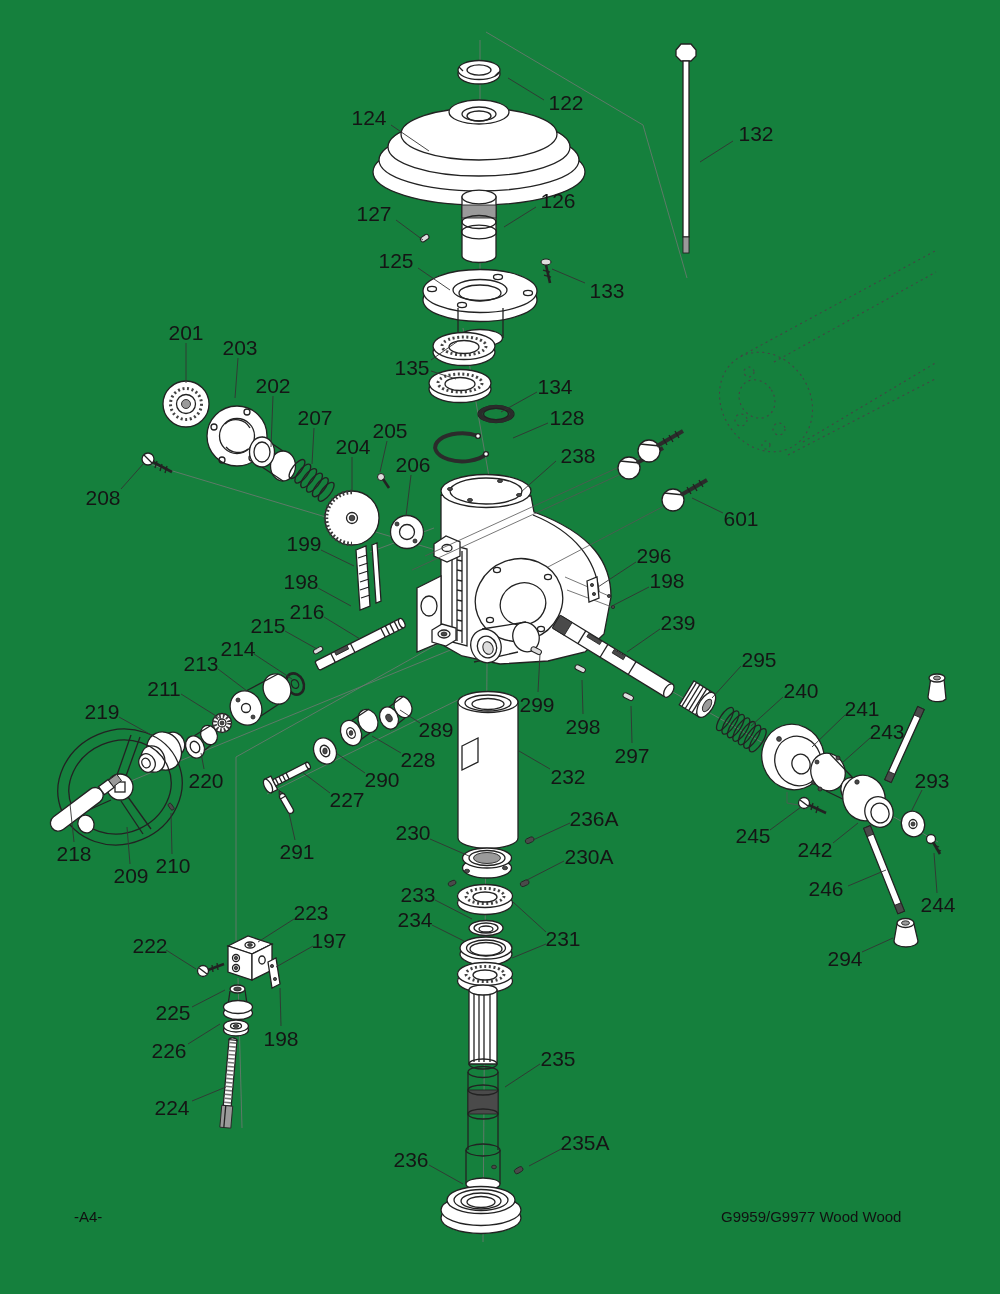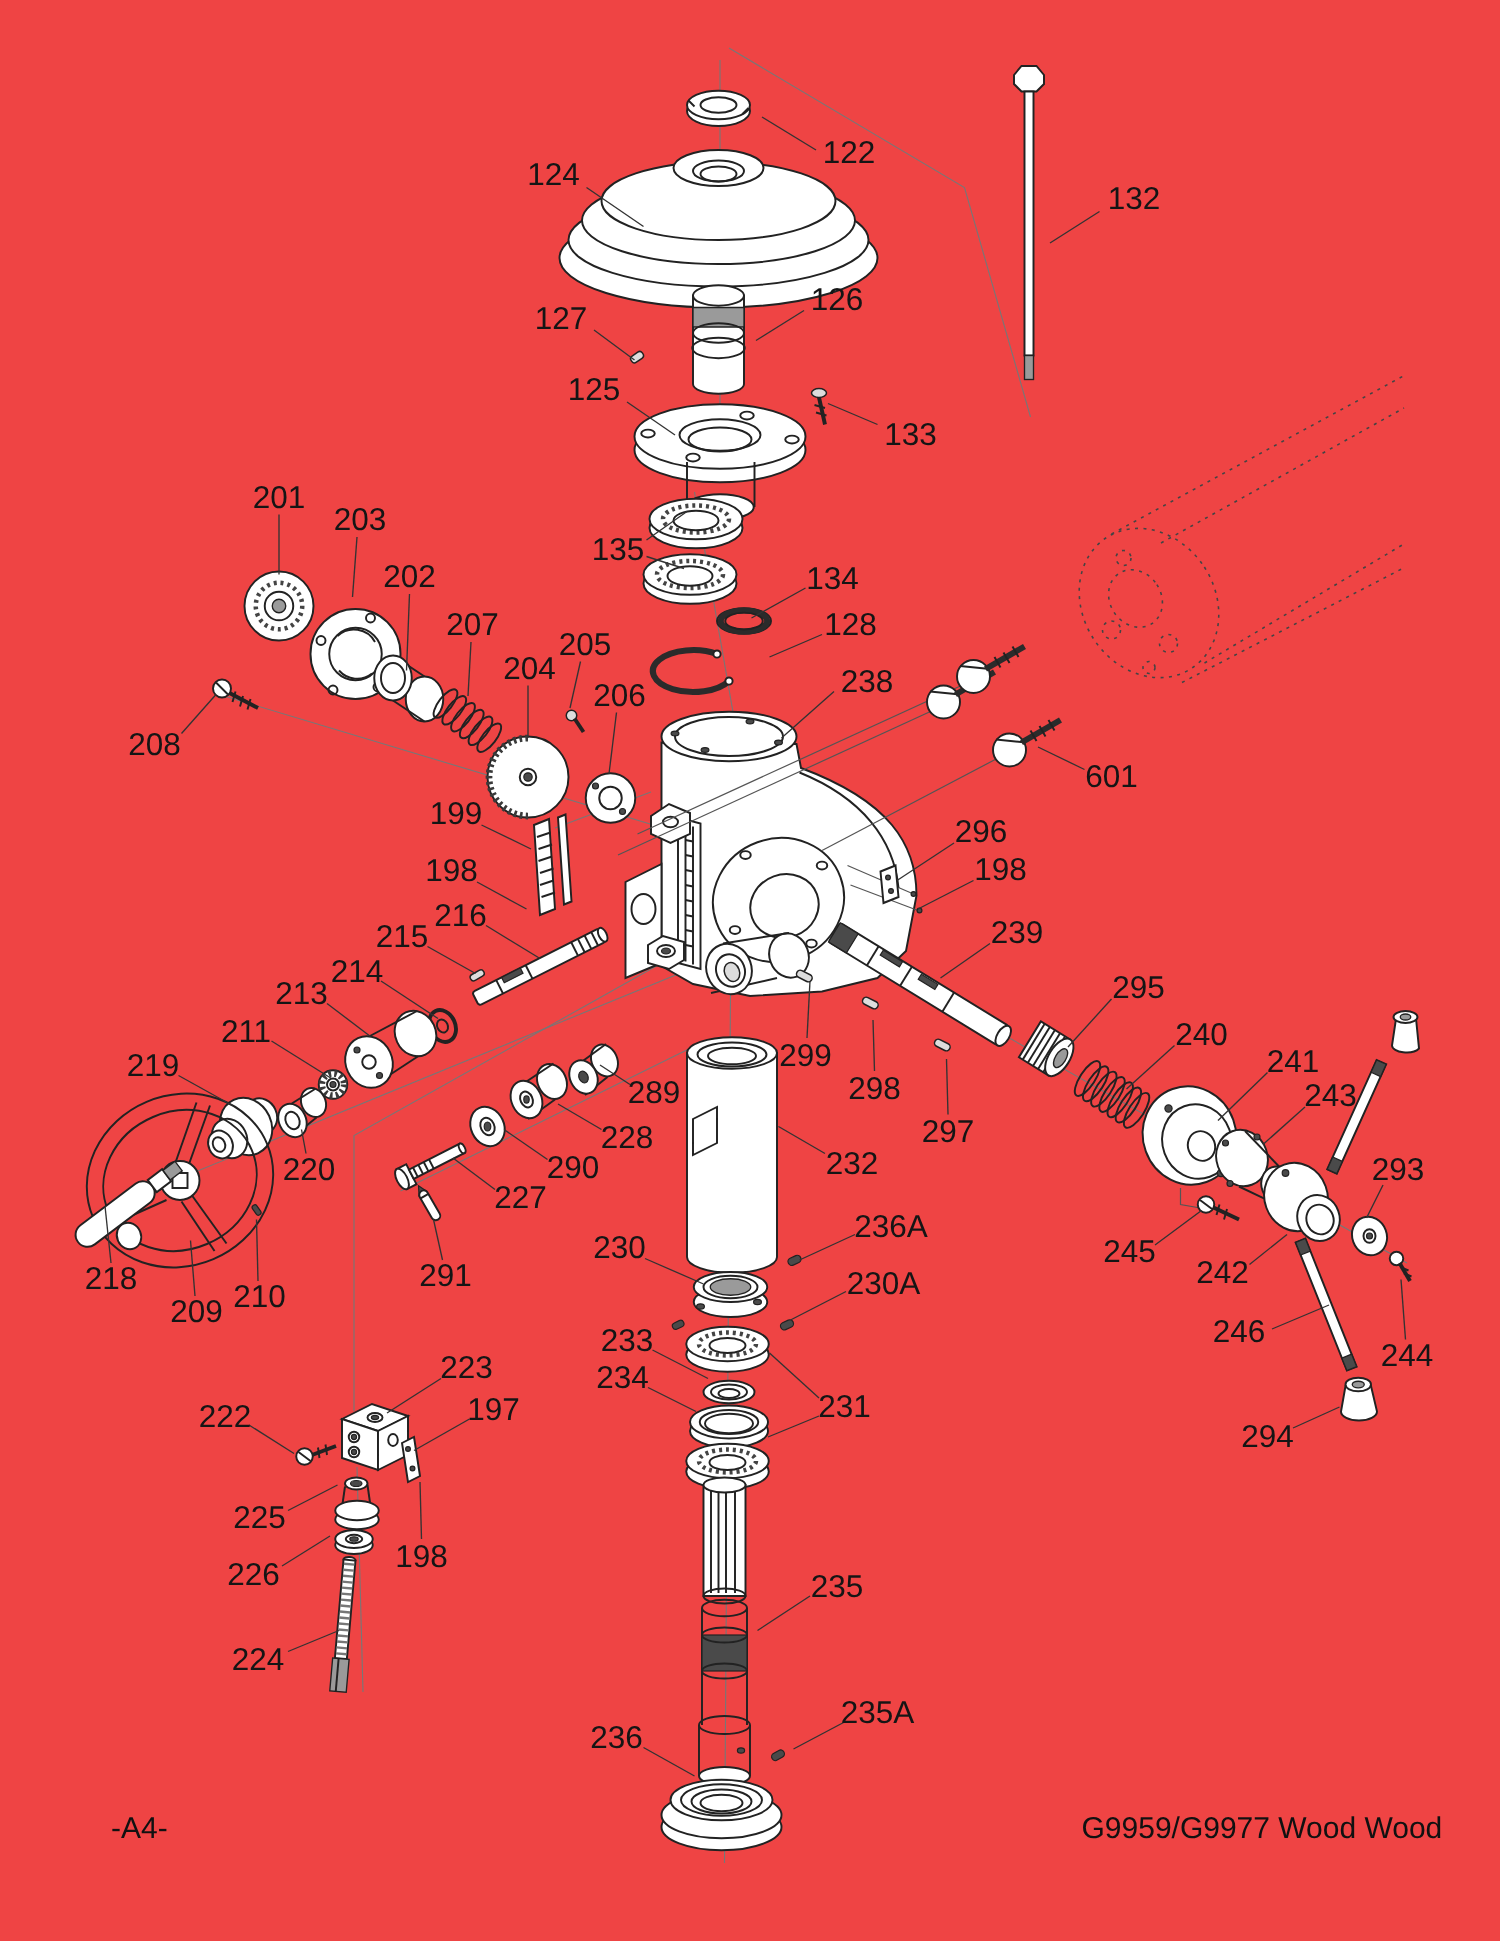--- a/index.html
+++ b/index.html
@@ -1,34 +1,34 @@
 <!DOCTYPE html>
 <html><head>
 <meta charset="utf-8">
 <style>
   html,body{margin:0;padding:0;background:#fff;}
-  .page{position:relative;width:1000px;height:1294px;background:#ef4444;overflow:hidden;
+  .page{position:relative;width:1000px;height:1294px;background:#15803d;overflow:hidden;
         font-family:"Liberation Sans","DejaVu Sans",sans-serif;}
   svg{position:absolute;left:0;top:0;}
   
   .f {fill:#fff;stroke:#222;stroke-width:1.3;}
   .s {fill:none;stroke:#222;stroke-width:1.3;}
   .s2{fill:none;stroke:#222;stroke-width:2.6;}
   .s4{fill:none;stroke:#2b2b2b;stroke-width:4;}
   .thin{fill:none;stroke:#777;stroke-width:.75;}
   .proj{fill:none;stroke:#555;stroke-width:.8;}
   .dk{fill:#4a4a4a;stroke:#222;stroke-width:.8;}
   .gy{fill:#9a9a9a;stroke:#222;stroke-width:.9;}
   .lt{fill:#ddd;stroke:#222;stroke-width:1;}
   .knurl{fill:none;stroke:#3a3a3a;stroke-width:4.5;stroke-dasharray:1.8 2.2;}
   .balls{fill:none;stroke:#444;stroke-width:3;stroke-dasharray:2 2.6;}
   .dash{fill:none;stroke:#444;stroke-width:1.05;stroke-dasharray:2 3.6;}
   .leader{fill:none;stroke:#333;stroke-width:.9;}
   .plabel{font-size:21px;fill:#151515;text-anchor:middle;}
-  .foot{position:absolute;font-size:20px;color:#111;}
+  .foot{position:absolute;font-size:15px;color:#111;}
   .foot-left{left:74px;top:1208px;}
   .foot-right{left:721px;top:1208px;}
 </style>
 </head>
 <body>
 
 <div class="page">
 <svg width="1000" height="1294" viewBox="0 0 1000 1294">
 
   <g>

